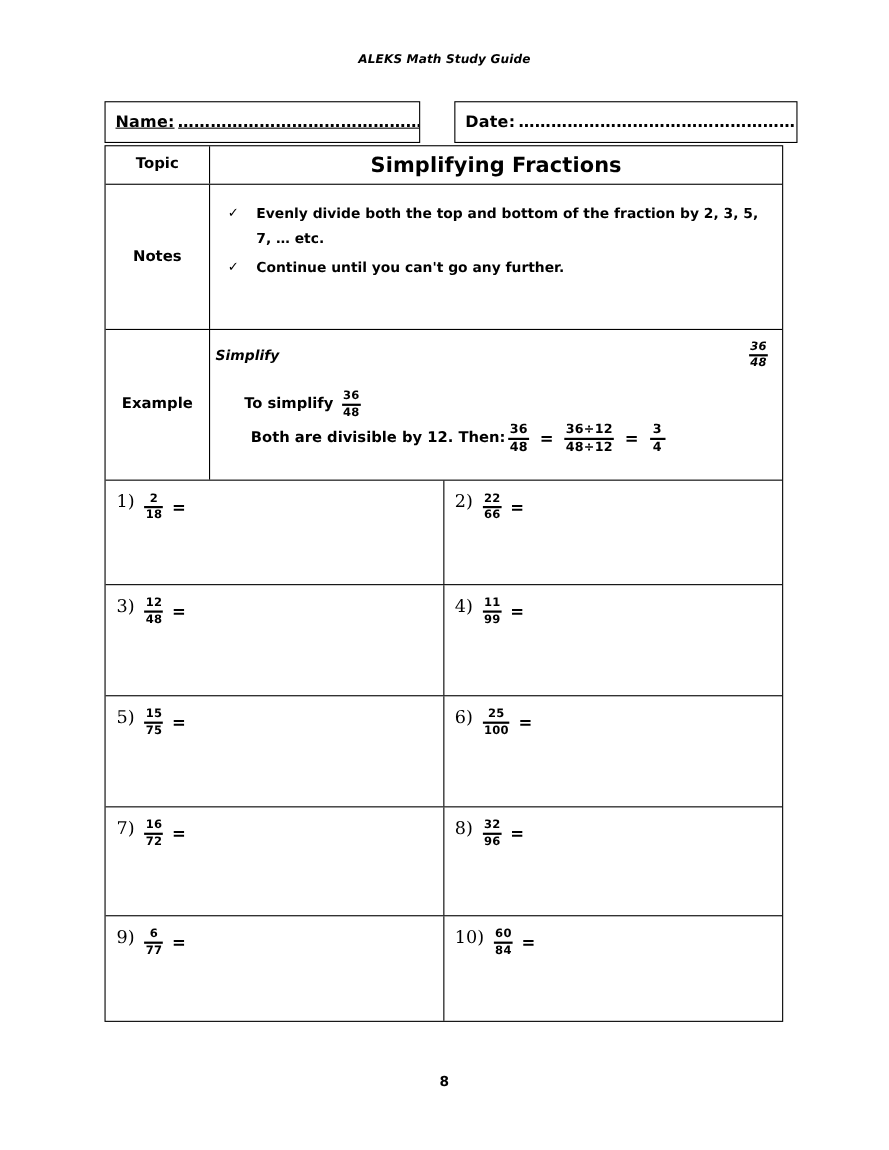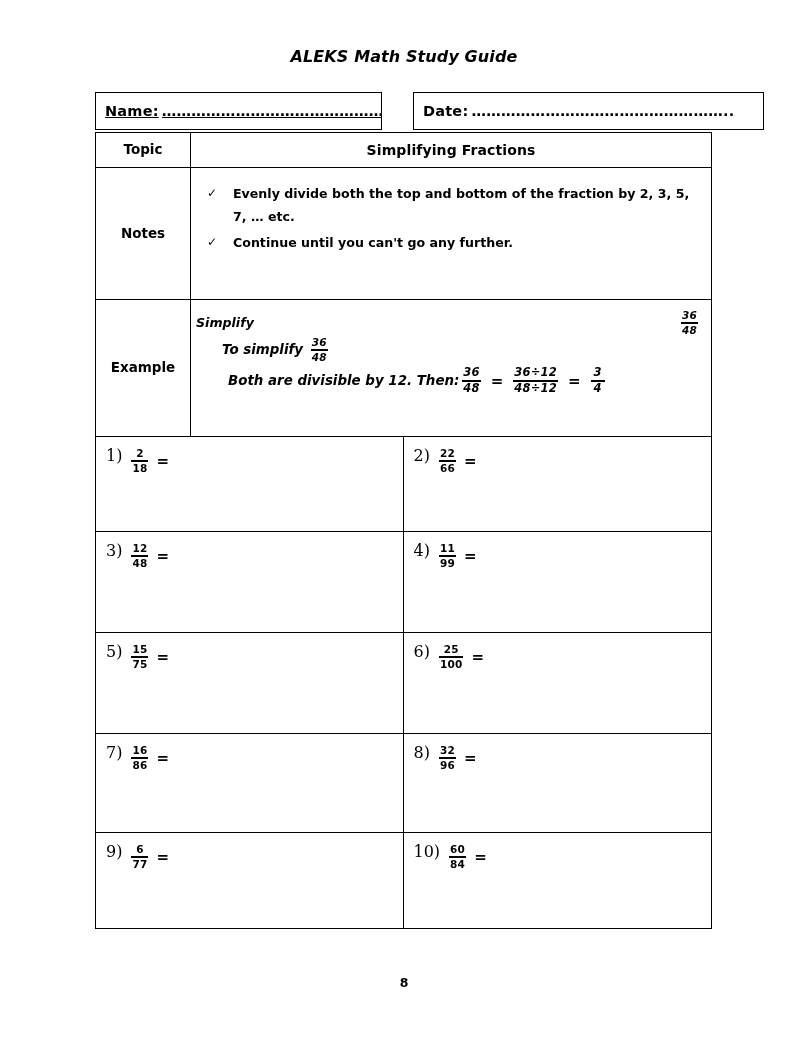--- a/index.html
+++ b/index.html
@@ -19,21 +19,21 @@
   
   .doc-header {
     position: absolute;
     top: 47px;
     left: 0;
     width: 808px;
     text-align: center;
     font-family: "DejaVu Sans", sans-serif;
     font-weight: bold;
     font-style: italic;
-    font-size: 16px;
+    font-size: 11px;
     letter-spacing: 0.1px;
   }
 
   
   .namedate-row {
     position: absolute;
     top: 92px;
     left: 95px;
     width: 617px;
     height: 40px;
@@ -44,21 +44,21 @@
     height: 38px;
     border: 1.6px solid #000;
     box-sizing: border-box;
     display: flex;
     align-items: center;
     padding-left: 9px;
     overflow: hidden;
     white-space: nowrap;
   }
   .field-box.name { left: 0; width: 287px; text-decoration: underline; }
-  .field-box.date { left: 318px; width: 351px; }
+  .field-box.date { left: 318px; width: 312px; justify-content: space-between; }
   .field-label {
     font-weight: bold;
     font-size: 14.5px;
     letter-spacing: 0.2px;
   }
   .field-dots {
     font-weight: bold;
     font-size: 14.5px;
     letter-spacing: 0.3px;
     margin-left: 3px;
@@ -102,21 +102,21 @@
 
   
   .row-topic { height: 35px; }
   .row-topic .content-cell {
     display: flex;
     align-items: center;
     justify-content: center;
   }
   .topic-title {
     font-weight: bold;
-    font-size: 14px;
+    font-size: 19px;
     letter-spacing: 0.1px;
   }
 
   
   .row-notes { height: 132px; }
   .notes-list {
     padding: 14px 16px 0 12px;
   }
   .note-item {
     display: flex;
@@ -145,23 +145,22 @@
   .simplify-line {
     display: flex;
     align-items: center;
     font-style: italic;
     font-weight: bold;
     font-size: 12.6px;
     margin-left: 0;
     justify-content: space-between;
   }
   .example-lines {
-    margin-top: 2px;
+    margin-top: 20px;
     padding-left: 26px;
-    font-style: italic;
   }
   .ex-line {
     display: flex;
     align-items: center;
     font-size: 13.4px;
     font-weight: bold;
     margin-bottom: 5px;
     white-space: pre;
   }
   .ex-line.second { padding-left: 6px; }
@@ -434,21 +433,21 @@
         </div>
       </div>
 
       <div class="prow h4">
         <div class="pcell left">
           <span class="prob-num">7)</span>
           <span class="prob-expr">
             <span class="frac">
               <span class="num">16</span>
               <span class="bar"></span>
-              <span class="den">86</span>
+              <span class="den">72</span>
             </span>
             <span class="prob-eq">=</span>
           </span>
         </div>
         <div class="pcell">
           <span class="prob-num">8)</span>
           <span class="prob-expr">
             <span class="frac">
               <span class="num">32</span>
               <span class="bar"></span>

